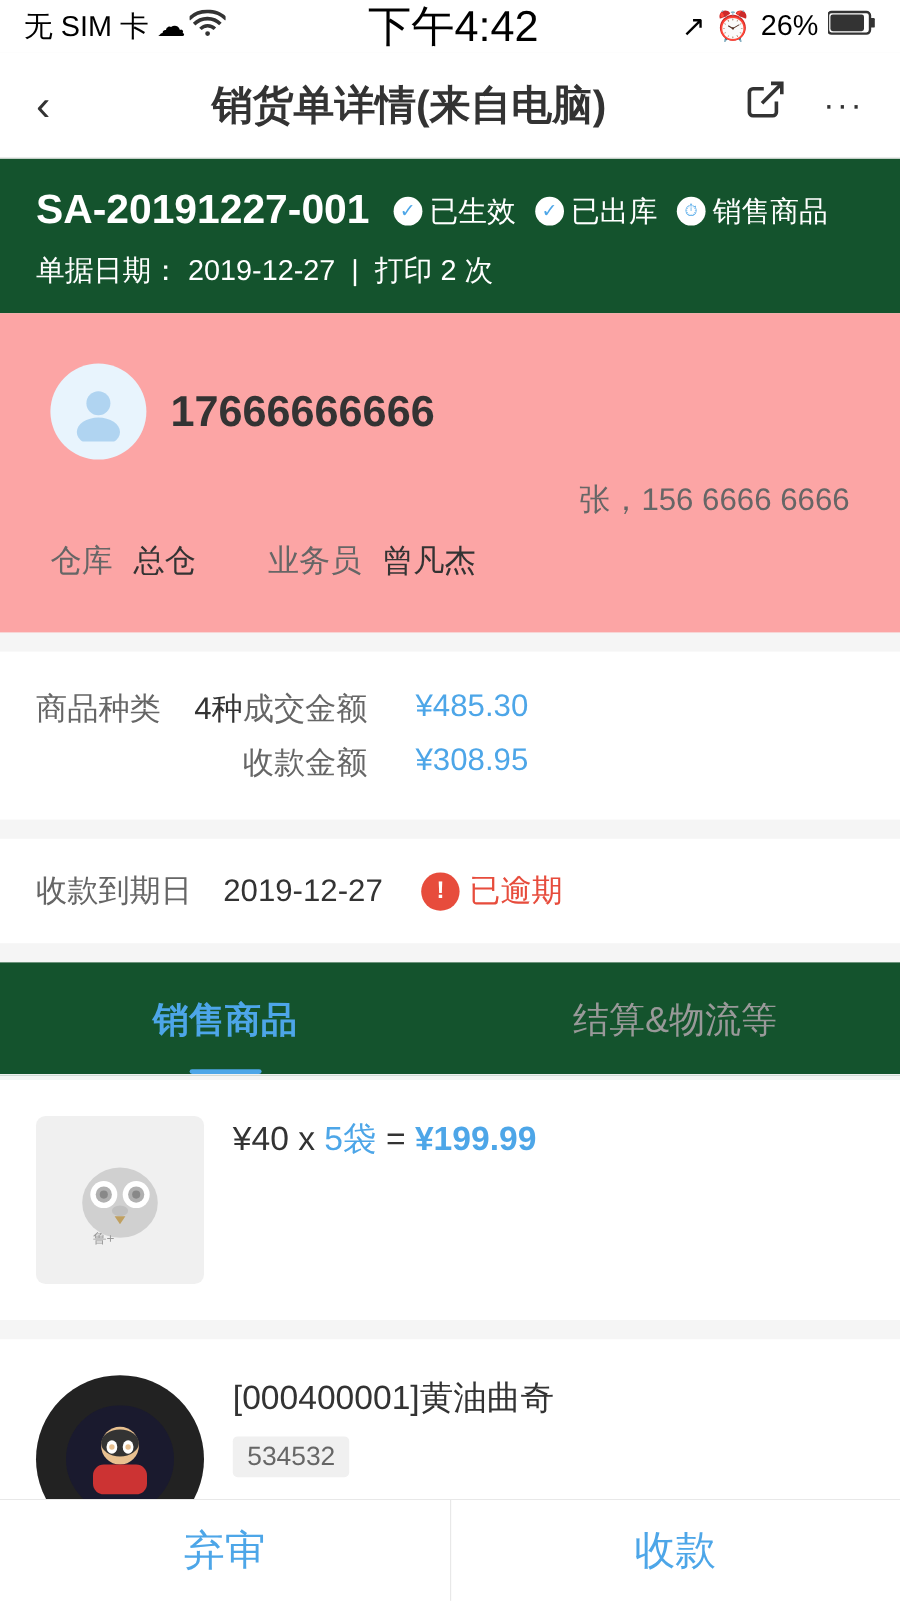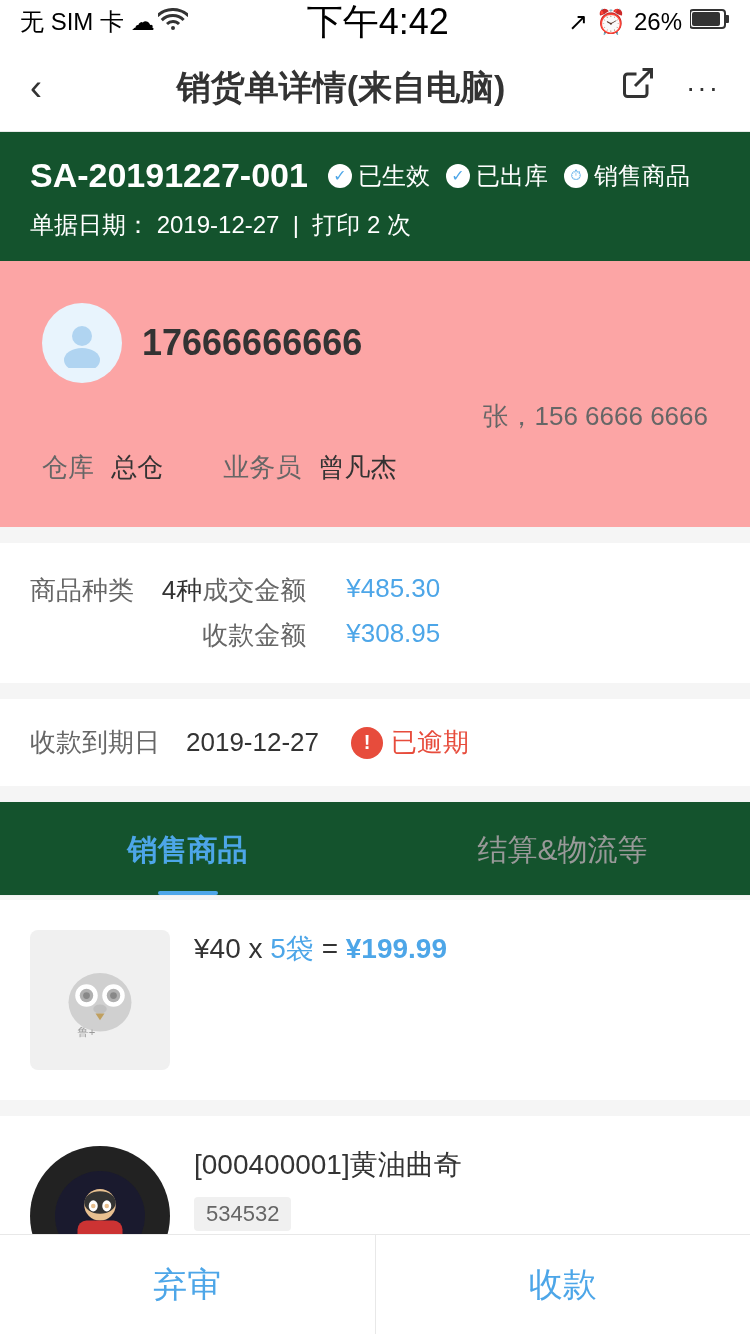--- a/index.html
+++ b/index.html
@@ -314,21 +314,21 @@
     }
     .product-price .qty { color: #4da6e8; }
     .product-price .total { color: #4da6e8; font-weight: 600; }
 
     
     .bottom-bar {
       position: fixed;
       bottom: 0;
       left: 0;
       width: 750px;
-      height: 100px;
+      height: 85px;
       background: #fff;
       border-top: 1px solid #e8e8e8;
       display: flex;
       margin-top: 28px;
     }
     .bottom-btn {
       flex: 1;
       display: flex;
       align-items: center;
       justify-content: center;

